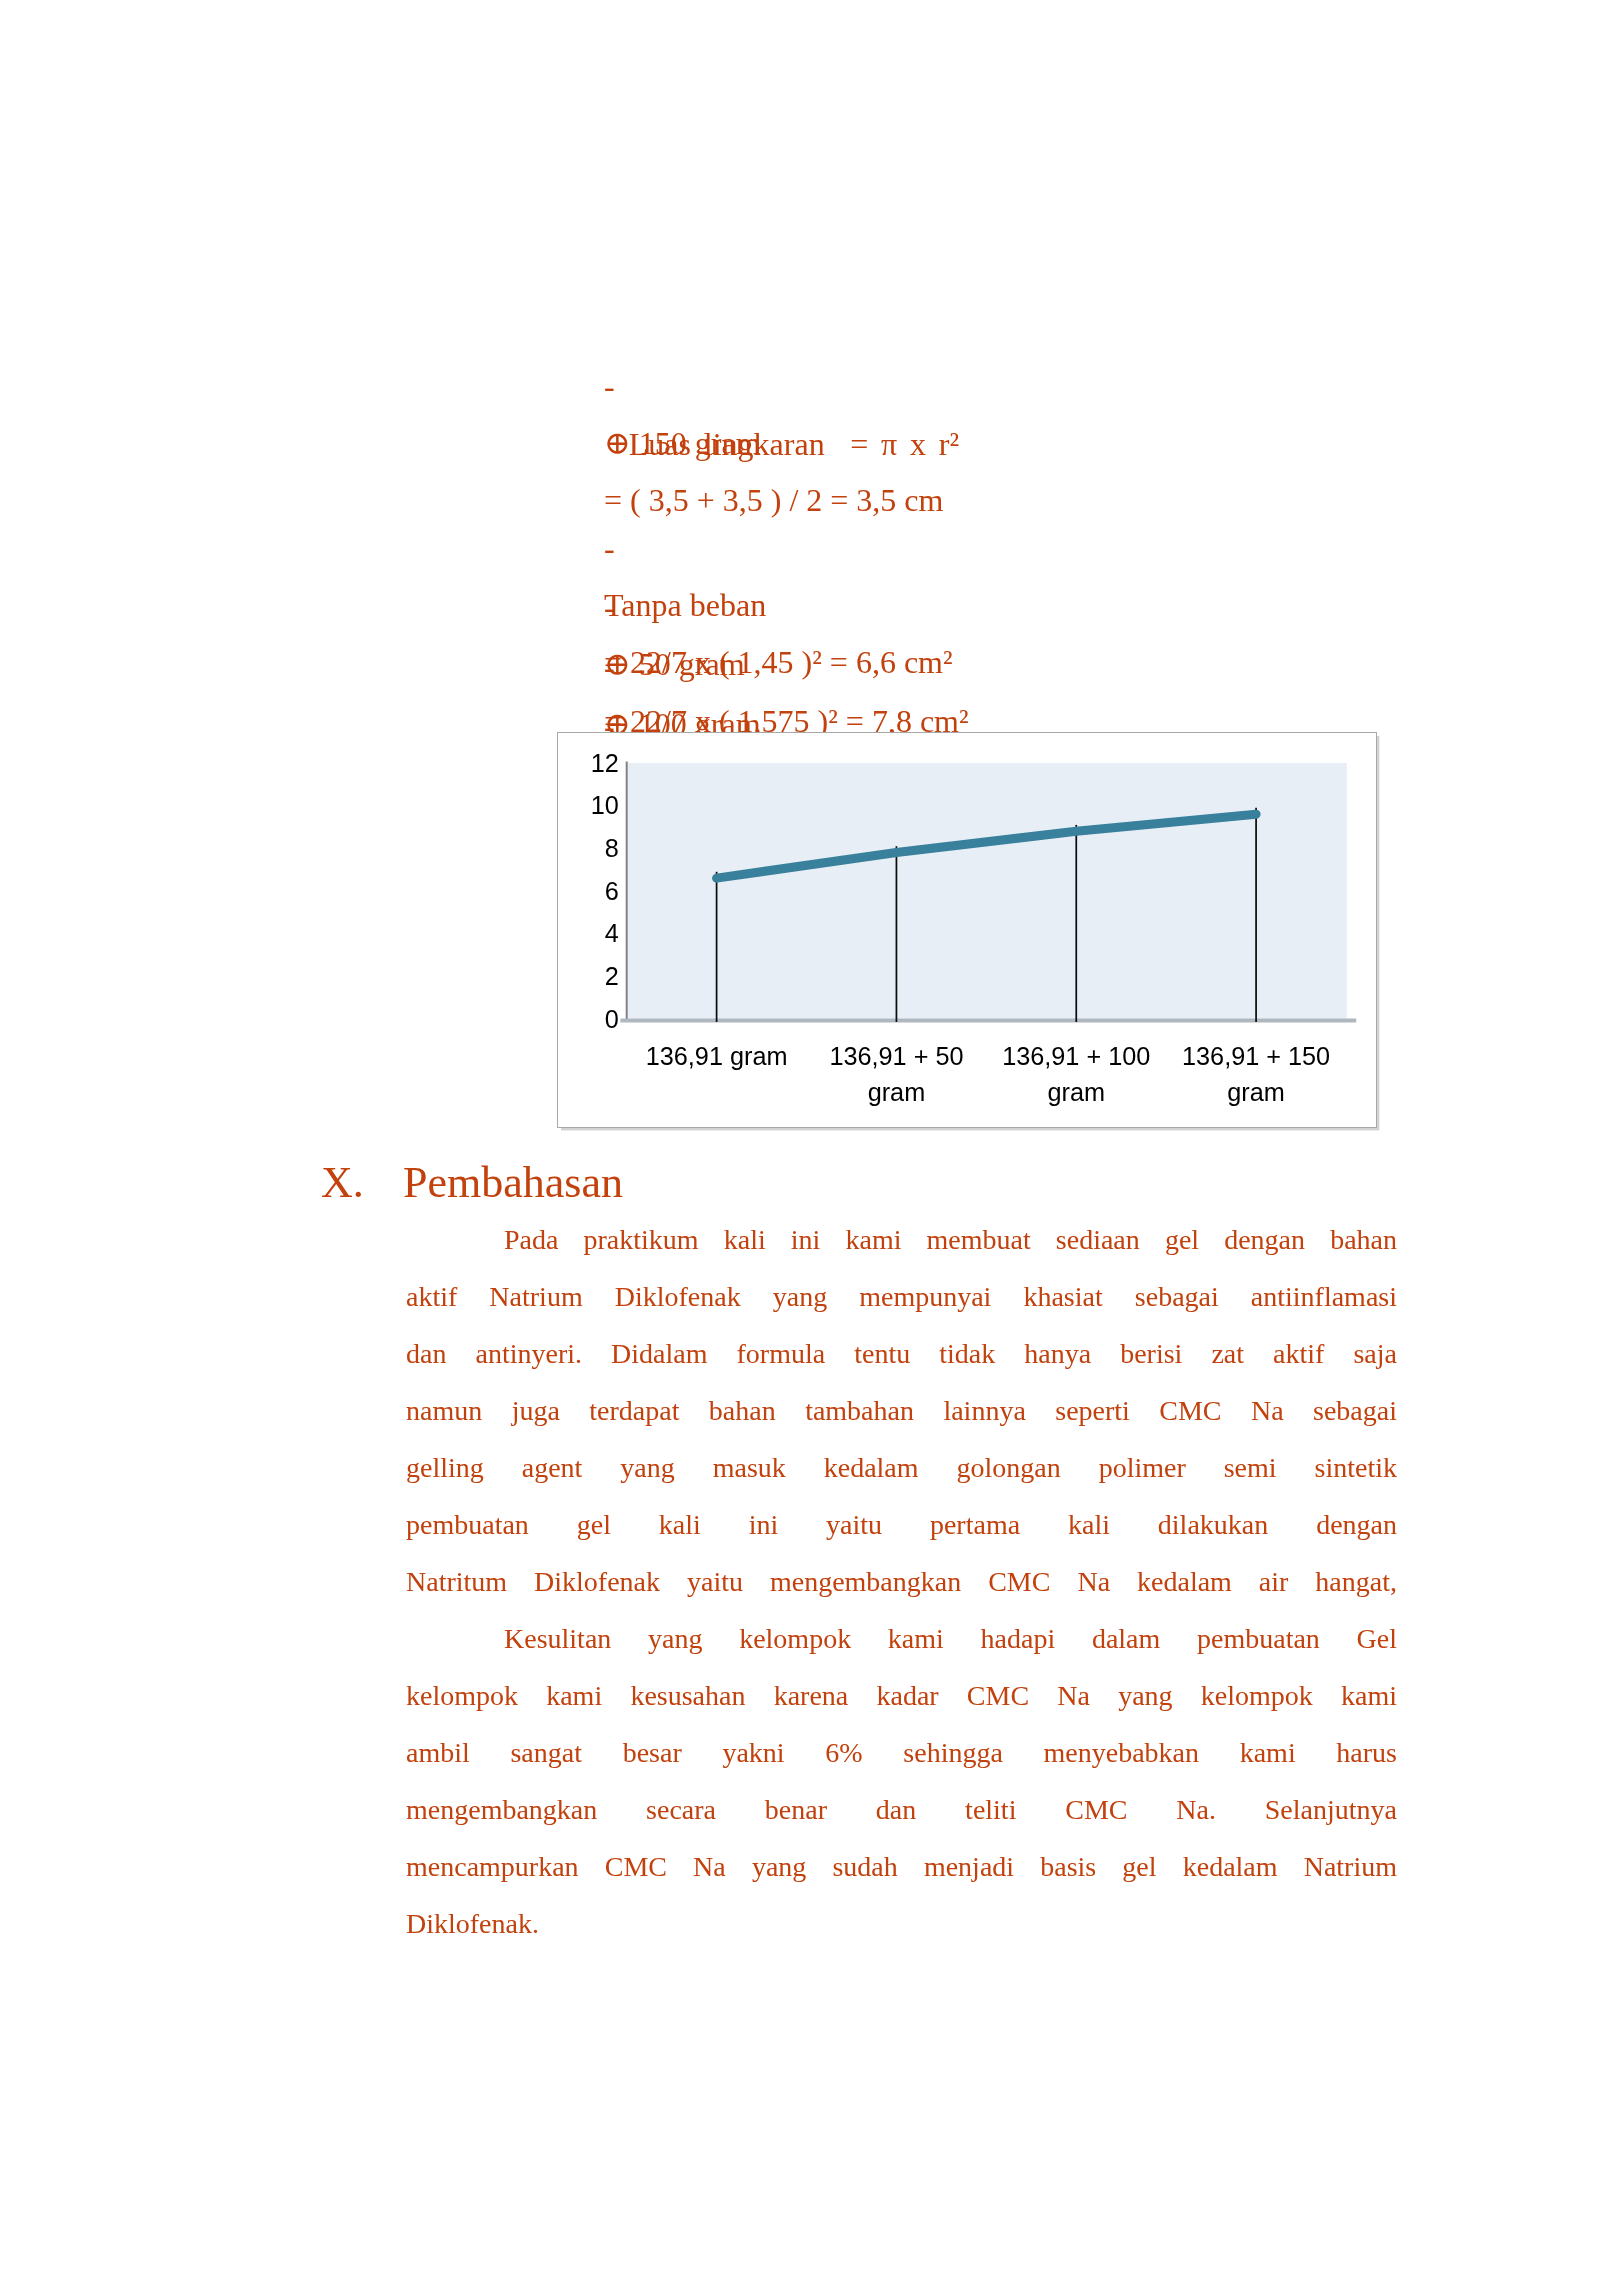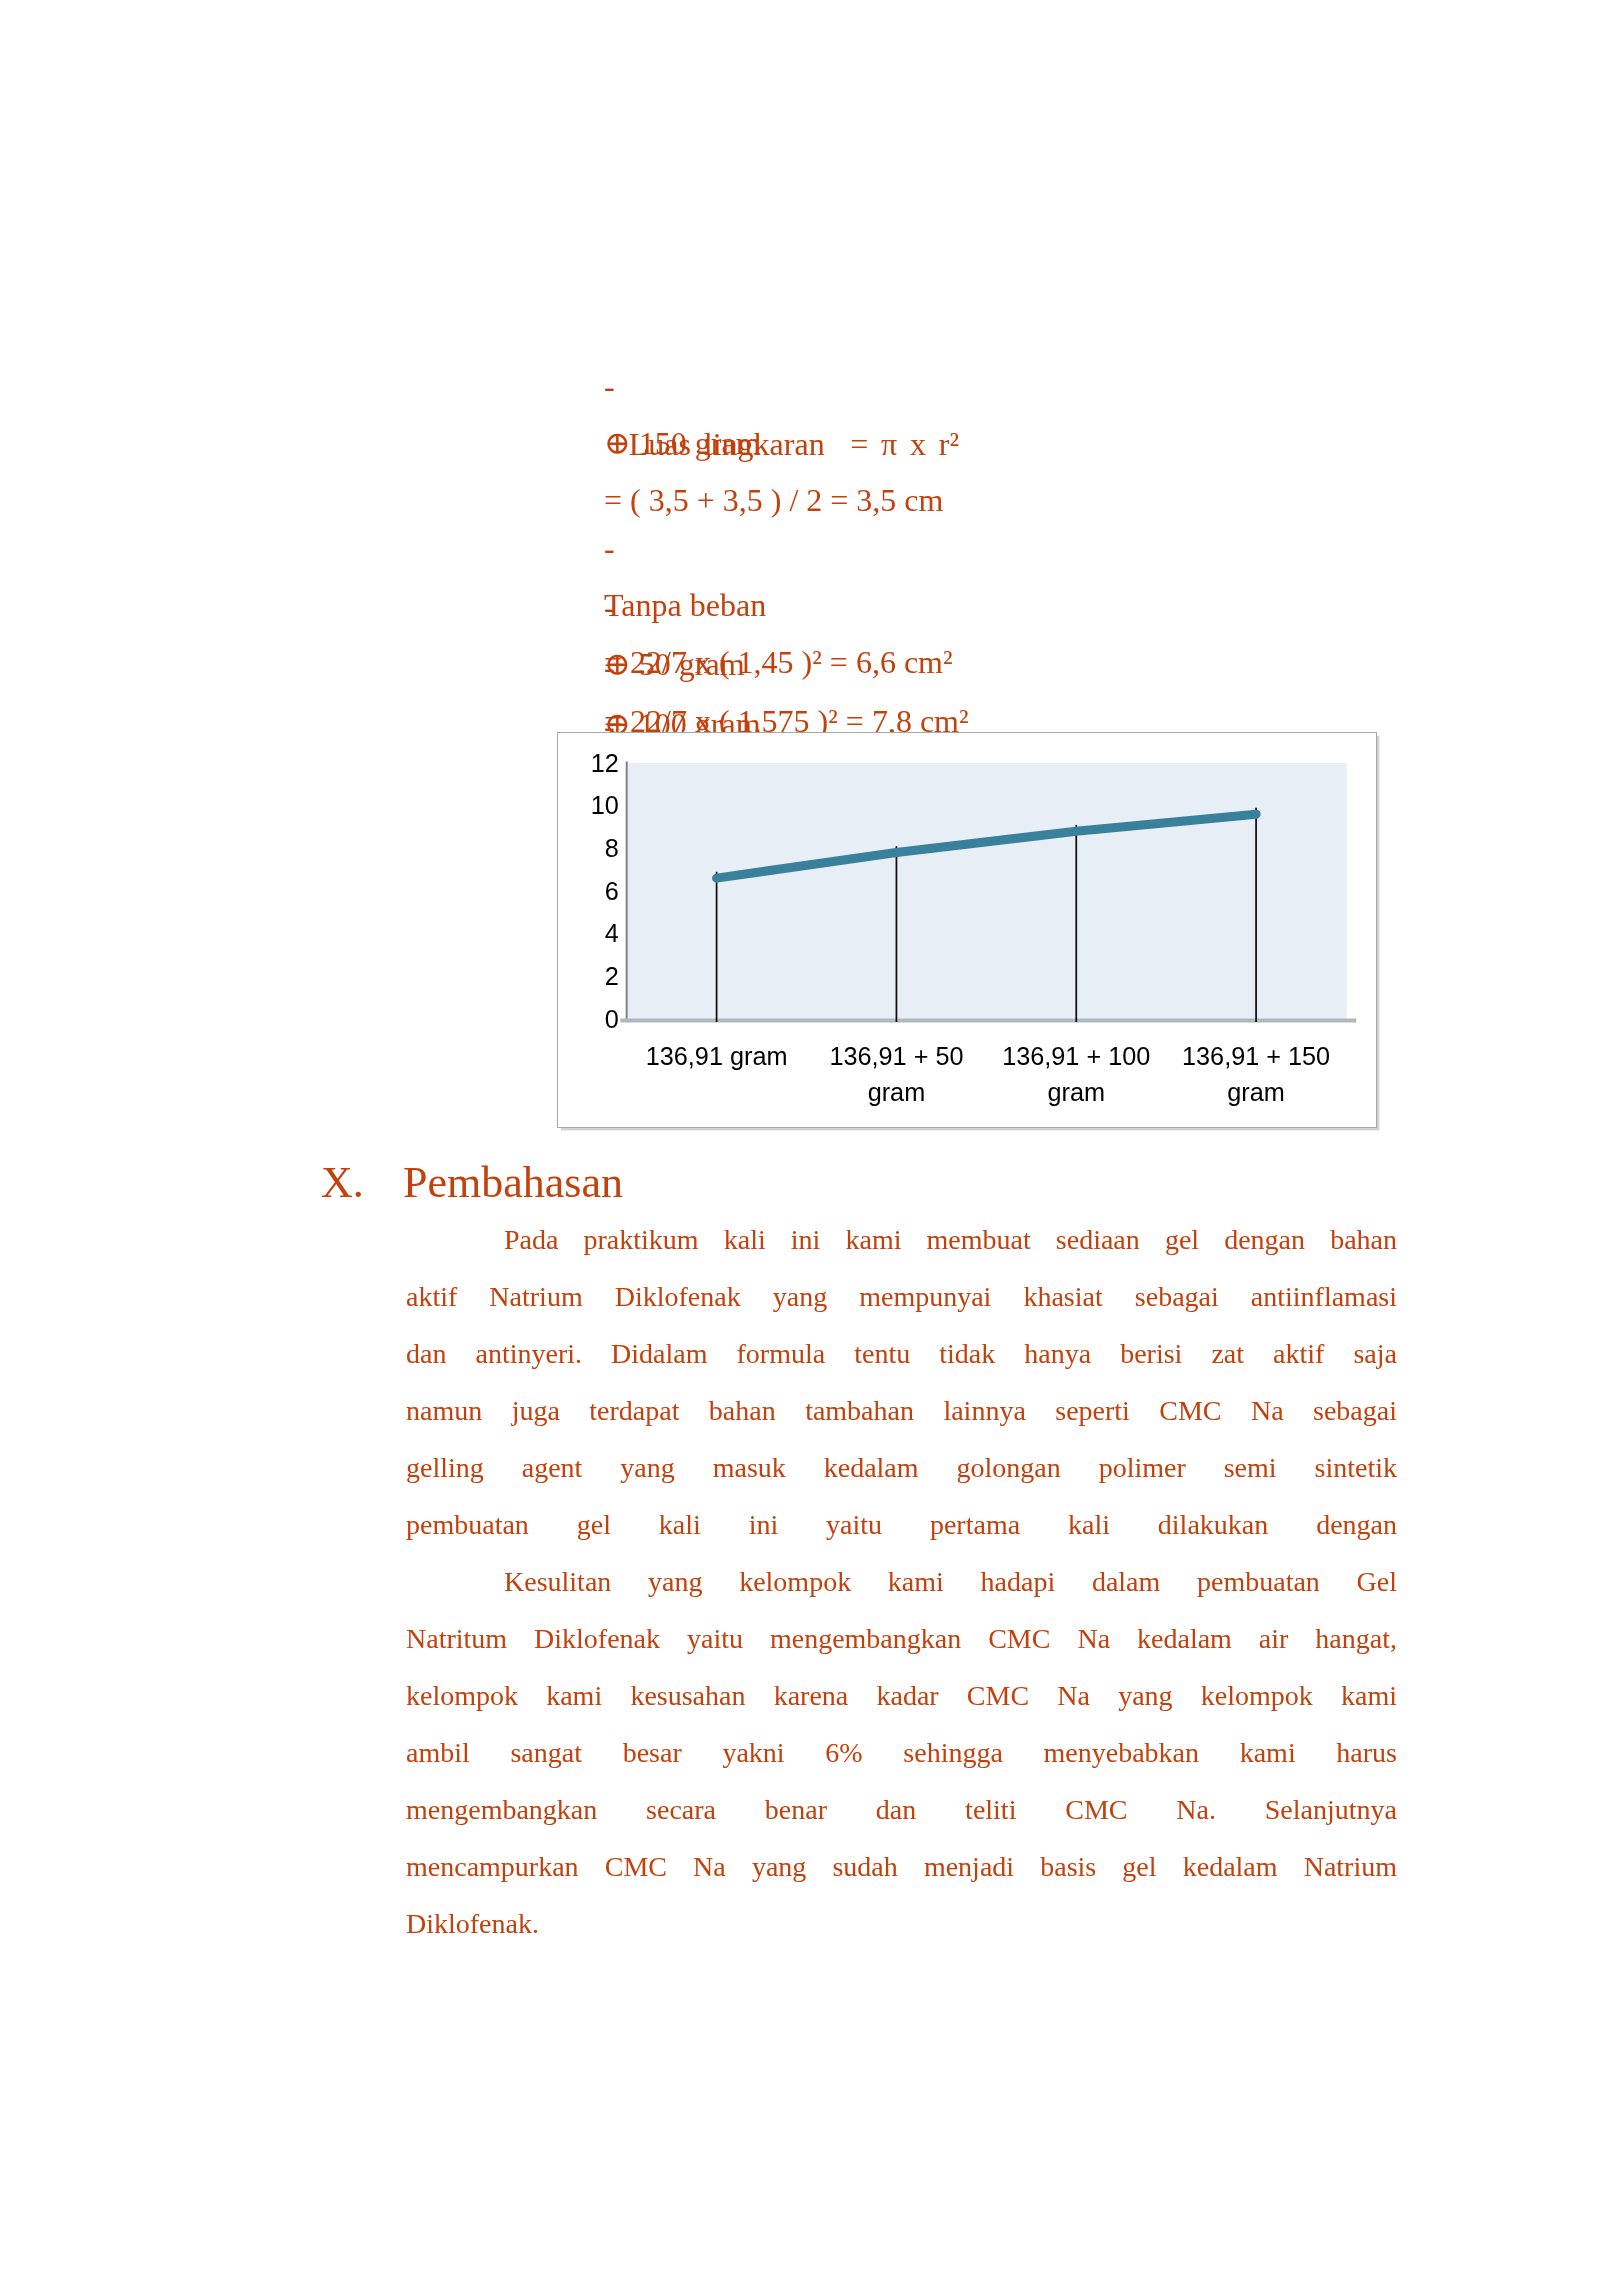--- a/index.html
+++ b/index.html
@@ -156,22 +156,22 @@
   <div class="body-text">
     <div>
         <div class="pline jfill indent">Pada praktikum kali ini kami membuat sediaan gel dengan bahan</div>
         <div class="pline jfill">aktif Natrium Diklofenak yang mempunyai khasiat sebagai antiinflamasi</div>
         <div class="pline jfill">dan antinyeri. Didalam formula tentu tidak hanya berisi zat aktif saja</div>
         <div class="pline jfill">namun juga terdapat bahan tambahan lainnya seperti CMC Na sebagai</div>
         <div class="pline jfill">gelling agent yang masuk kedalam golongan polimer semi sintetik</div>
         <div class="pline jfill">pembuatan gel kali ini yaitu pertama kali dilakukan dengan</div>
       </div>
     <div>
+        <div class="pline jfill">Natritum Diklofenak yaitu mengembangkan CMC Na kedalam air hangat,</div>
         <div class="pline jfill indent">Kesulitan yang kelompok kami hadapi dalam pembuatan Gel</div>
-        <div class="pline jfill">Natritum Diklofenak yaitu mengembangkan CMC Na kedalam air hangat,</div>
         <div class="pline jfill">kelompok kami kesusahan karena kadar CMC Na yang kelompok kami</div>
         <div class="pline jfill">ambil sangat besar yakni 6% sehingga menyebabkan kami harus</div>
         <div class="pline jfill">mengembangkan secara benar dan teliti CMC Na. Selanjutnya</div>
         <div class="pline jfill">mencampurkan CMC Na yang sudah menjadi basis gel kedalam Natrium</div>
         <div class="pline">Diklofenak.</div>
       </div>
   </div>
 
 </div>
 

